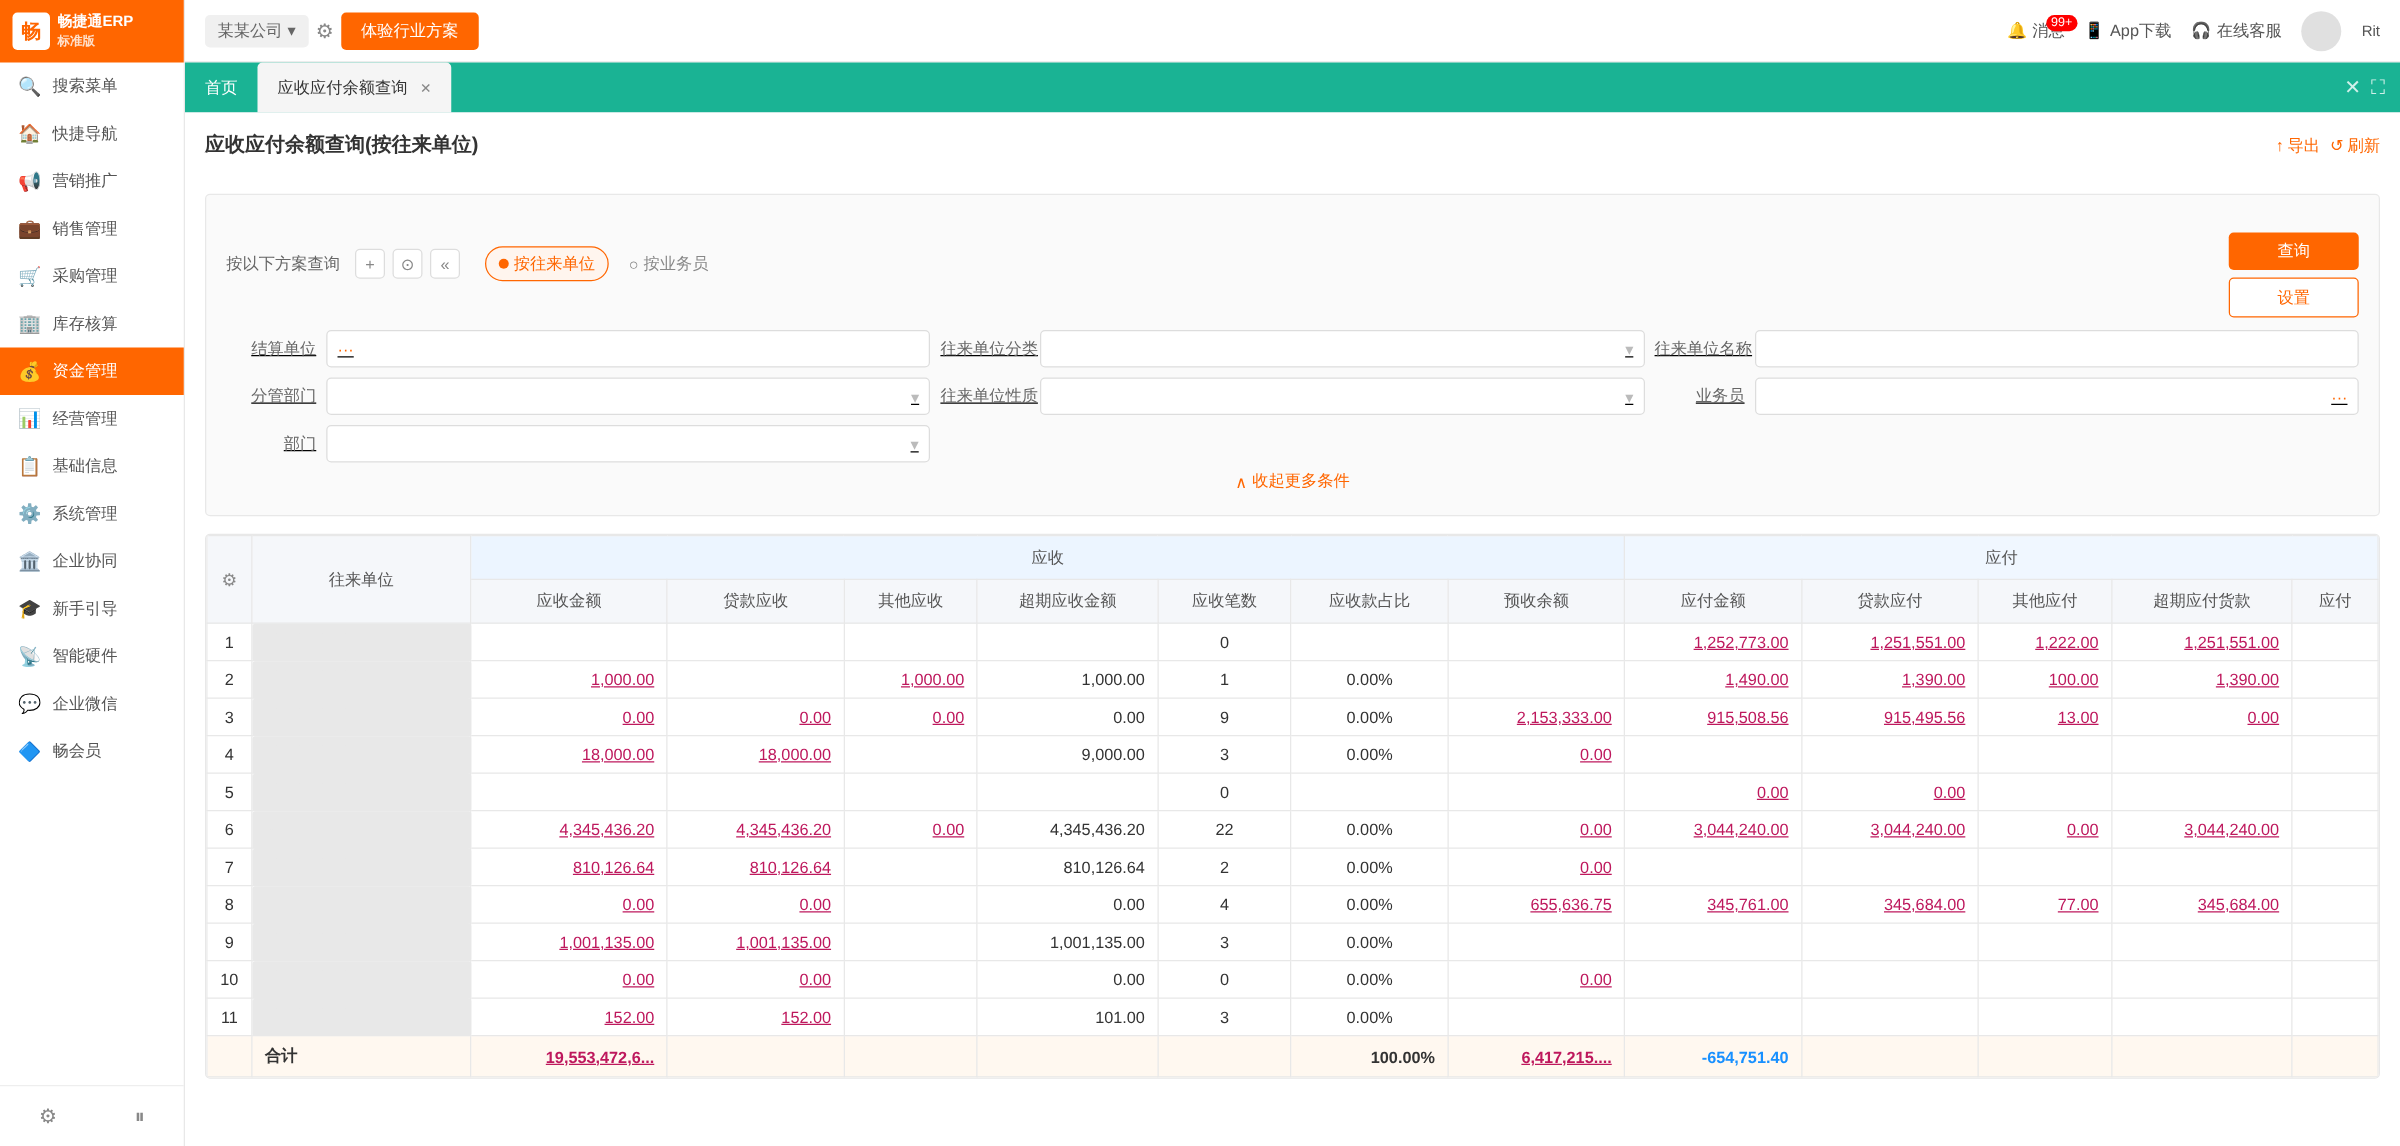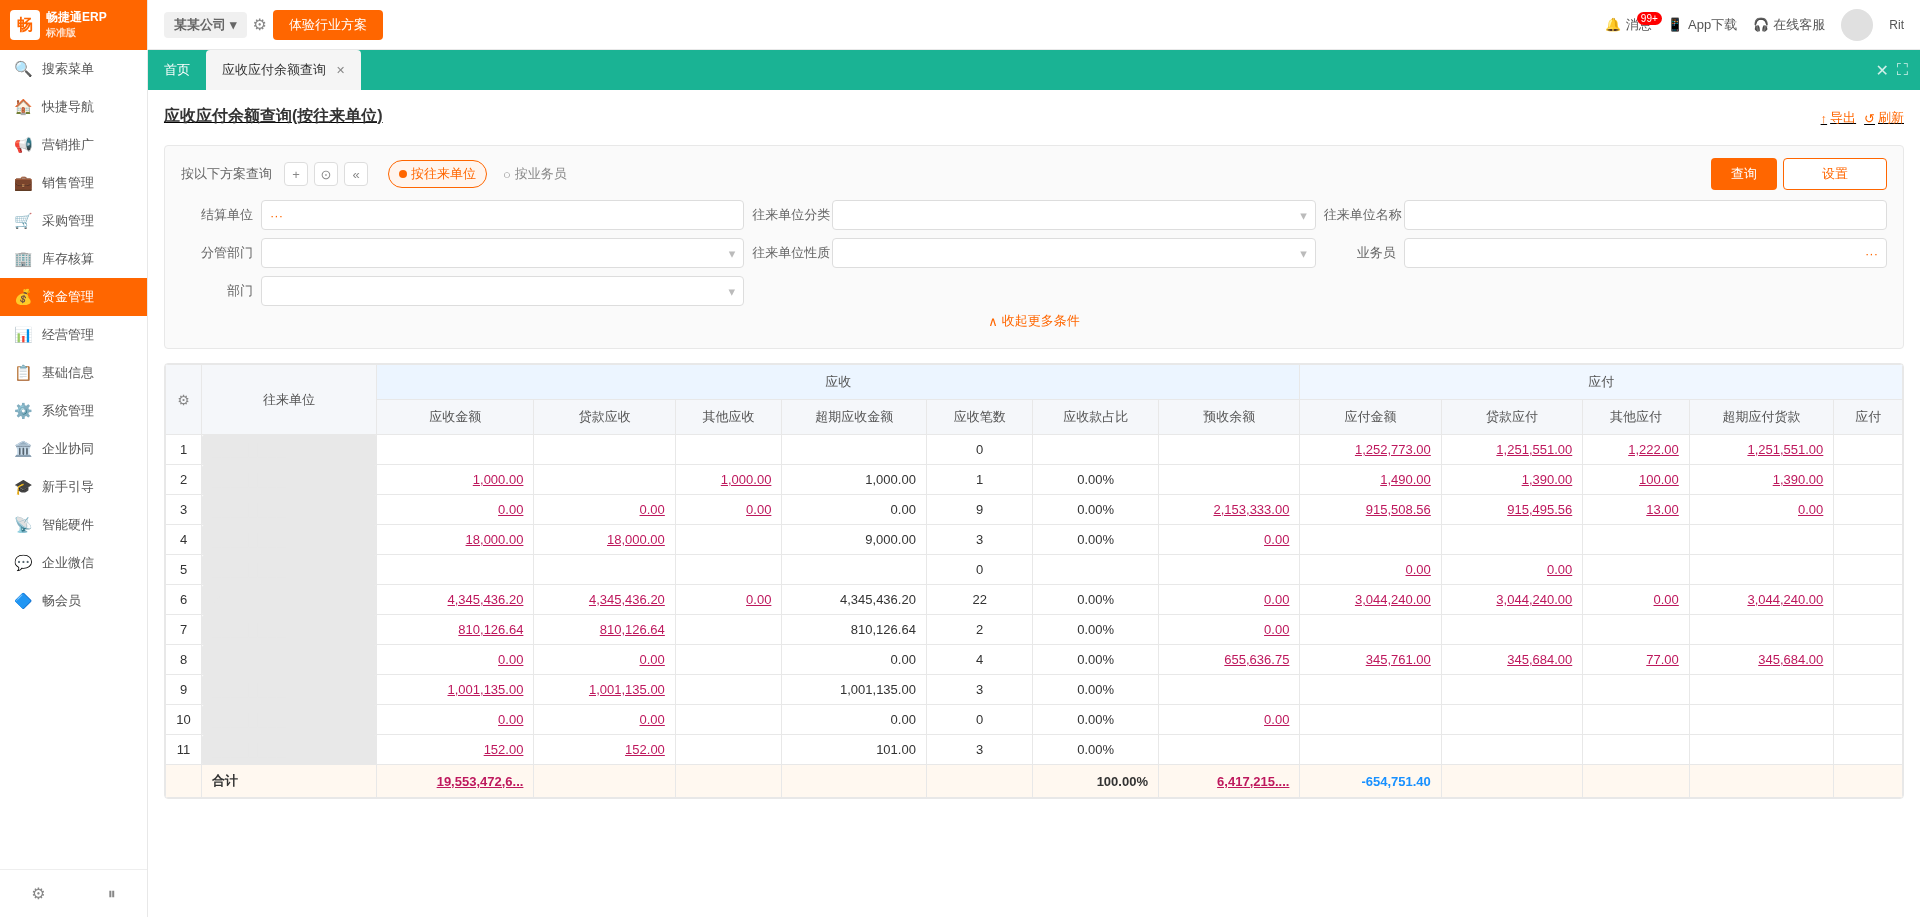--- a/index.html
+++ b/index.html
@@ -87,21 +87,20 @@
     }
     .topbar-company {
       background: #f0f0f0;
       border-radius: 4px;
       padding: 4px 10px;
       font-size: 12px;
       color: #666;
       display: flex;
       align-items: center;
       gap: 4px;
-      font-weight: bold;
     }
     .topbar-gear { font-size: 16px; color: #888; cursor: pointer; }
     .topbar-btn {
       background: #ff6600;
       color: white;
       border: none;
       border-radius: 4px;
       padding: 6px 16px;
       cursor: pointer;
       font-size: 13px;
@@ -161,24 +160,23 @@
       background: white;
       margin: 0;
       padding: 16px;
       height: 100%;
       overflow: auto;
     }
 
     
     .page-header {
       display: flex;
-      align-items: flex-end;
+      align-items: center;
       justify-content: space-between;
-      margin-bottom: 18px;
-      text-decoration: underline;
+      margin-bottom: 28px;
     }
     .page-title { font-size: 16px; font-weight: bold; color: #333; }
     .page-actions { display: flex; gap: 8px; }
     .action-link { color: #ff6600; cursor: pointer; font-size: 13px; display: flex; align-items: center; gap: 3px; }
 
     
     .filter-bar {
       border: 1px solid #e8e8e8;
       border-radius: 4px;
       padding: 12px 16px;
@@ -225,20 +223,21 @@
     .filter-option .dot {
       width: 8px;
       height: 8px;
       border-radius: 50%;
       background: #ff6600;
     }
     .filter-rows {
       display: flex;
       flex-direction: column;
       gap: 8px;
+      text-decoration: underline;
     }
     .filter-row {
       display: flex;
       align-items: center;
       gap: 8px;
     }
     .filter-field {
       display: flex;
       align-items: center;
       flex: 1;
@@ -287,21 +286,21 @@
     }
     .set-btn {
       background: white;
       color: #ff6600;
       border: 1px solid #ff6600;
       border-radius: 4px;
       padding: 6px 38px;
       cursor: pointer;
       font-size: 13px;
     }
-    .btn-group { display: flex; flex-direction: row; gap: 6px; }
+    .btn-group { display: flex; flex-direction: column; gap: 6px; margin-top: 18px; }
 
     
     .data-table-wrap { overflow: auto; border: 1px solid #e8e8e8; border-radius: 4px; }
     .data-table {
       width: 100%;
       border-collapse: collapse;
       font-size: 12px;
     }
     .data-table th {
       background: #f5f7fa;

